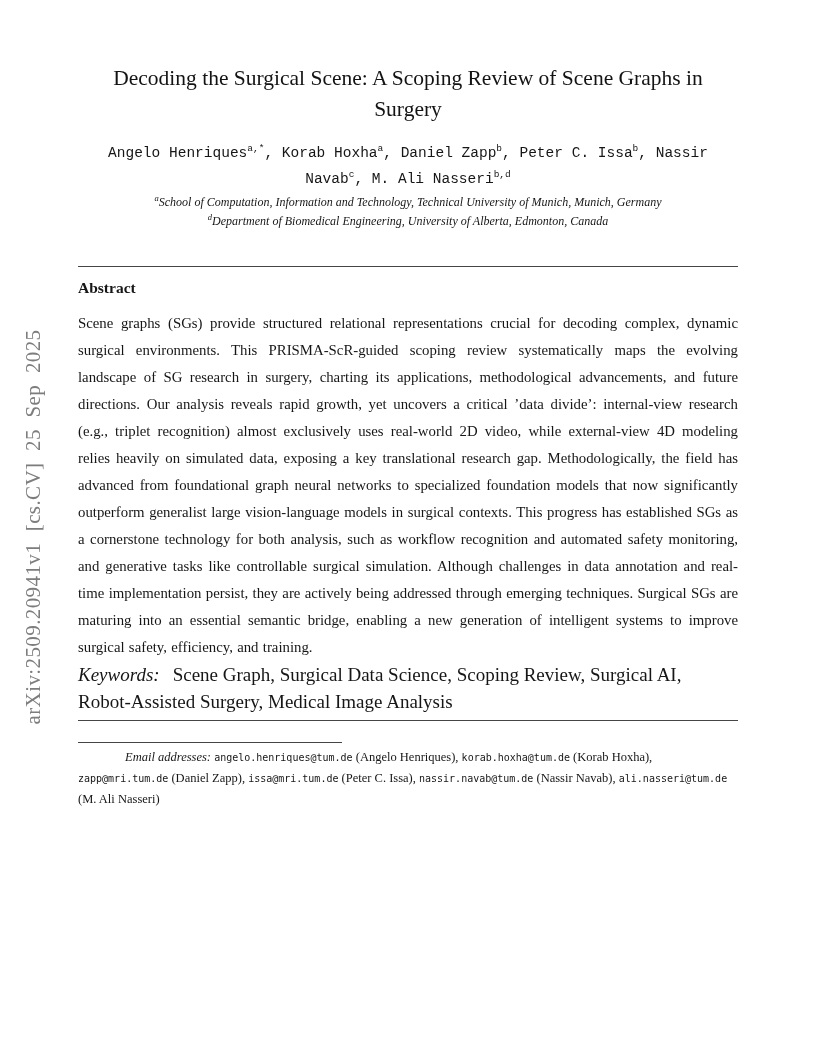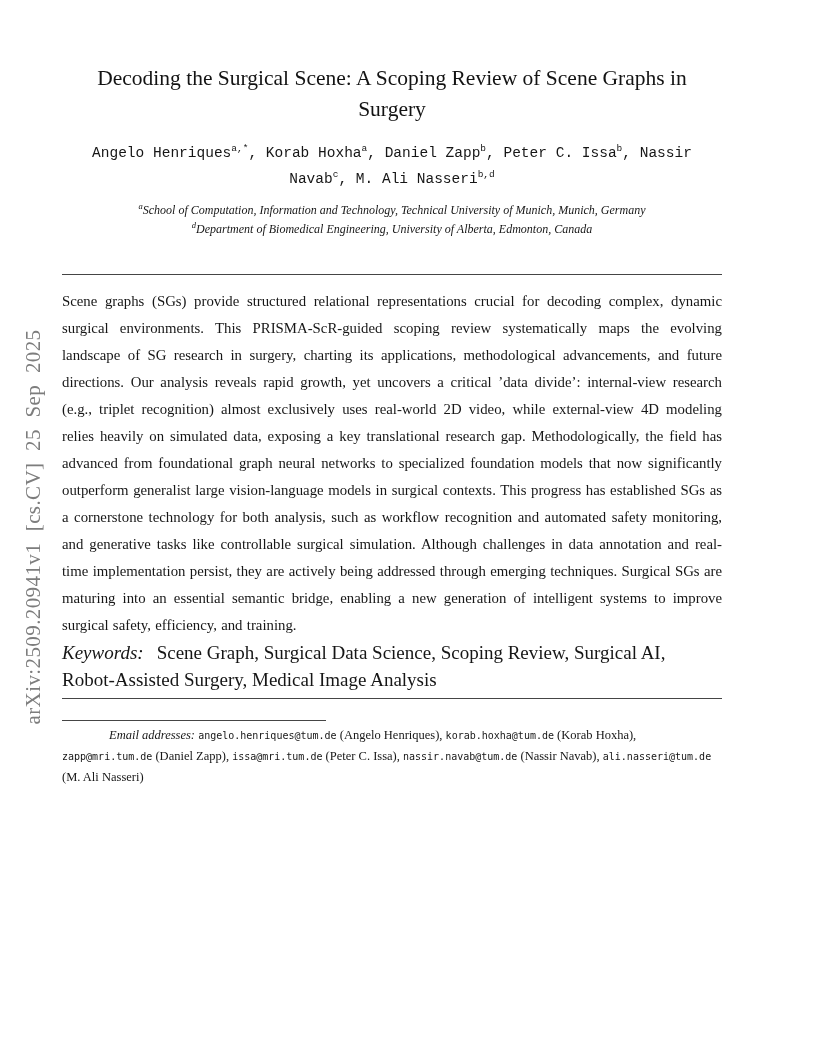--- a/index.html
+++ b/index.html
@@ -12,36 +12,36 @@
   .page { position: relative; width: 816px; height: 1056px; overflow: hidden; background: #ffffff; }
 
   .watermark {
     position: absolute; left: 33px; top: 527px;
     transform: translate(-50%, -50%) rotate(-90deg);
     white-space: nowrap;
     font-size: 21px; color: #7d7d7d;
     letter-spacing: 0.4px; word-spacing: 6px;
   }
 
-  .content { position: absolute; left: 62px; top: 0; width: 660px; }
+  .content { position: absolute; left: 78px; top: 0; width: 660px; }
 
   .title {
     margin: 63px 0 0 0;
     font-weight: normal;
     font-size: 21.5px; line-height: 31px;
     text-align: center; color: #131313;
   }
   .authors {
     margin-top: 13px;
     text-align: center;
     font-size: 14.5px; line-height: 22px; font-family: Liberation Mono, monospace;
   }
   .authors sup { font-size: 9.5px; }
   .affils {
-    margin-top: 9px;
+    margin-top: 1px;
     text-align: center;
     font-style: italic;
     font-size: 12px; line-height: 15.5px; font-family: Liberation Serif, serif;
   }
   .affils sup { font-size: 8.5px; }
 
   .rule { height: 0; border: none; border-top: 1px solid #454545; margin: 0; }
   .rule-top { margin-top: 36px; }
   .rule-bottom { margin-top: 5px; }
 
@@ -78,20 +78,21 @@
 
     <div class="authors"><span><span>Angelo Henriques</span><sup>a,*</sup><span>, </span></span><span><span>Korab Hoxha</span><sup>a</sup><span>, </span></span><span><span>Daniel Zapp</span><sup>b</sup><span>, </span></span><span><span>Peter C. Issa</span><sup>b</sup><span>, </span></span><span><span>Nassir Navab</span><sup>c</sup><span>, </span></span><span><span>M. Ali Nasseri</span><sup>b,d</sup><span></span></span></div>
 
     <div class="affils">
       <div class="affil"><sup>a</sup><span>School of Computation, Information and Technology, Technical University of Munich, Munich, Germany</span></div>
       <div class="affil"><sup>d</sup><span>Department of Biomedical Engineering, University of Alberta, Edmonton, Canada</span></div>
     </div>
 
     <div class="rule rule-top"></div>
 
+    <div class="abs-heading">Abstract</div>
 
     <p class="abs-body">Scene graphs (SGs) provide structured relational representations crucial for decoding complex, dynamic surgical environments. This PRISMA-ScR-guided scoping review systematically maps the evolving landscape of SG research in surgery, charting its applications, methodological advancements, and future directions. Our analysis reveals rapid growth, yet uncovers a critical ’data divide’: internal-view research (e.g., triplet recognition) almost exclusively uses real-world 2D video, while external-view 4D modeling relies heavily on simulated data, exposing a key translational research gap. Methodologically, the field has advanced from foundational graph neural networks to specialized foundation models that now significantly outperform generalist large vision-language models in surgical contexts. This progress has established SGs as a cornerstone technology for both analysis, such as workflow recognition and automated safety monitoring, and generative tasks like controllable surgical simulation. Although challenges in data annotation and real-time implementation persist, they are actively being addressed through emerging techniques. Surgical SGs are maturing into an essential semantic bridge, enabling a new generation of intelligent systems to improve surgical safety, efficiency, and training.</p>
 
     <p class="keywords"><span class="kw-label">Keywords:</span><span>Scene Graph, Surgical Data Science, Scoping Review, Surgical AI, Robot-Assisted Surgery, Medical Image Analysis</span></p>
 
     <div class="rule rule-bottom"></div>
 
     <div class="fn-rule"></div>
 
     <div class="fn">

